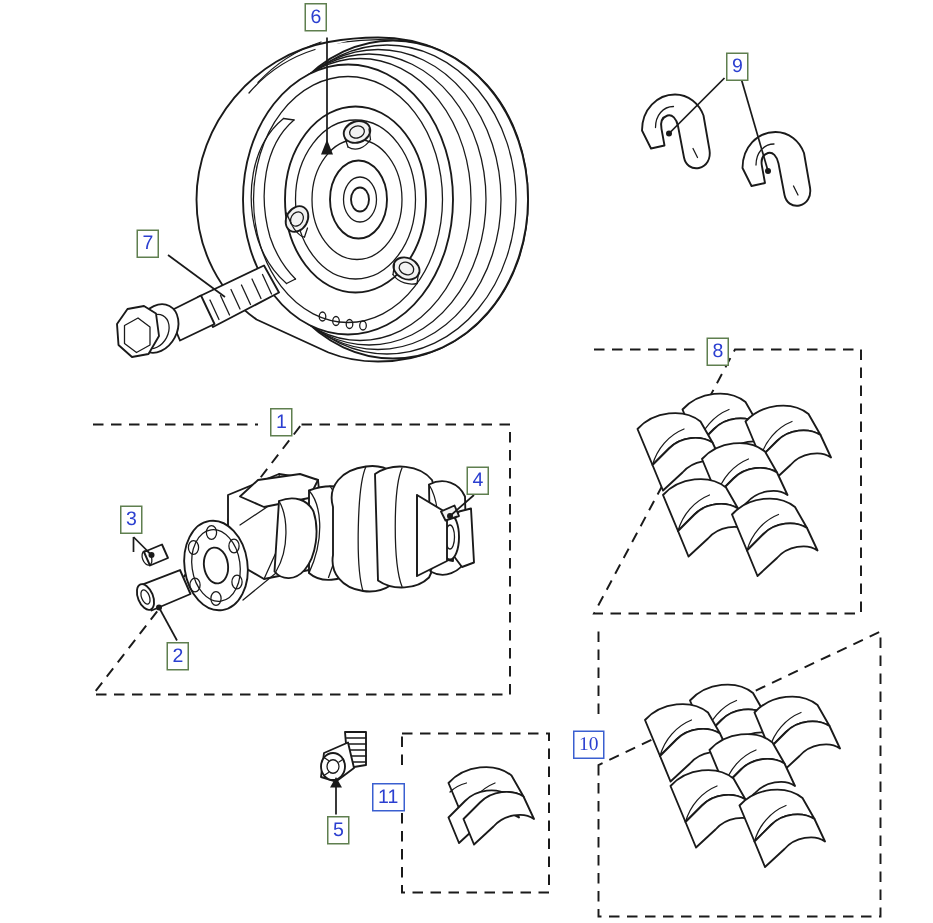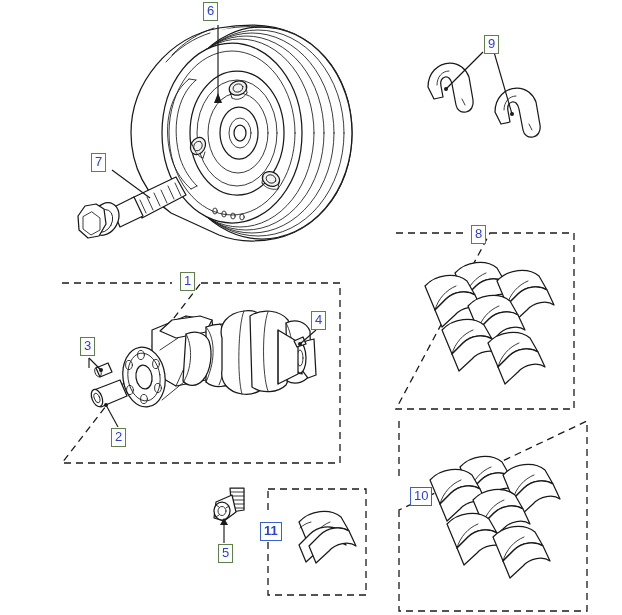--- a/index.html
+++ b/index.html
@@ -401,20 +401,20 @@
     </div>
   <div class="callout" style="left:311px;top:311px;">
       <span>4</span>
     </div>
   <div class="callout" style="left:471px;top:225px;">
       <span>8</span>
     </div>
   <div class="callout" style="left:218px;top:544px;">
       <span>5</span>
     </div>
-  <div class="callout blue" style="left:410px;top:487px;">
+  <div class="callout blue" style="left:382px;top:487px;font-family:Liberation Serif, serif;">
       <span>10</span>
     </div>
-  <div class="callout blue" style="left:260px;top:522px;font-weight:bold;">
+  <div class="callout blue" style="left:248px;top:522px;">
       <span>11</span>
     </div>
 
 </div>
 
 </body></html>

